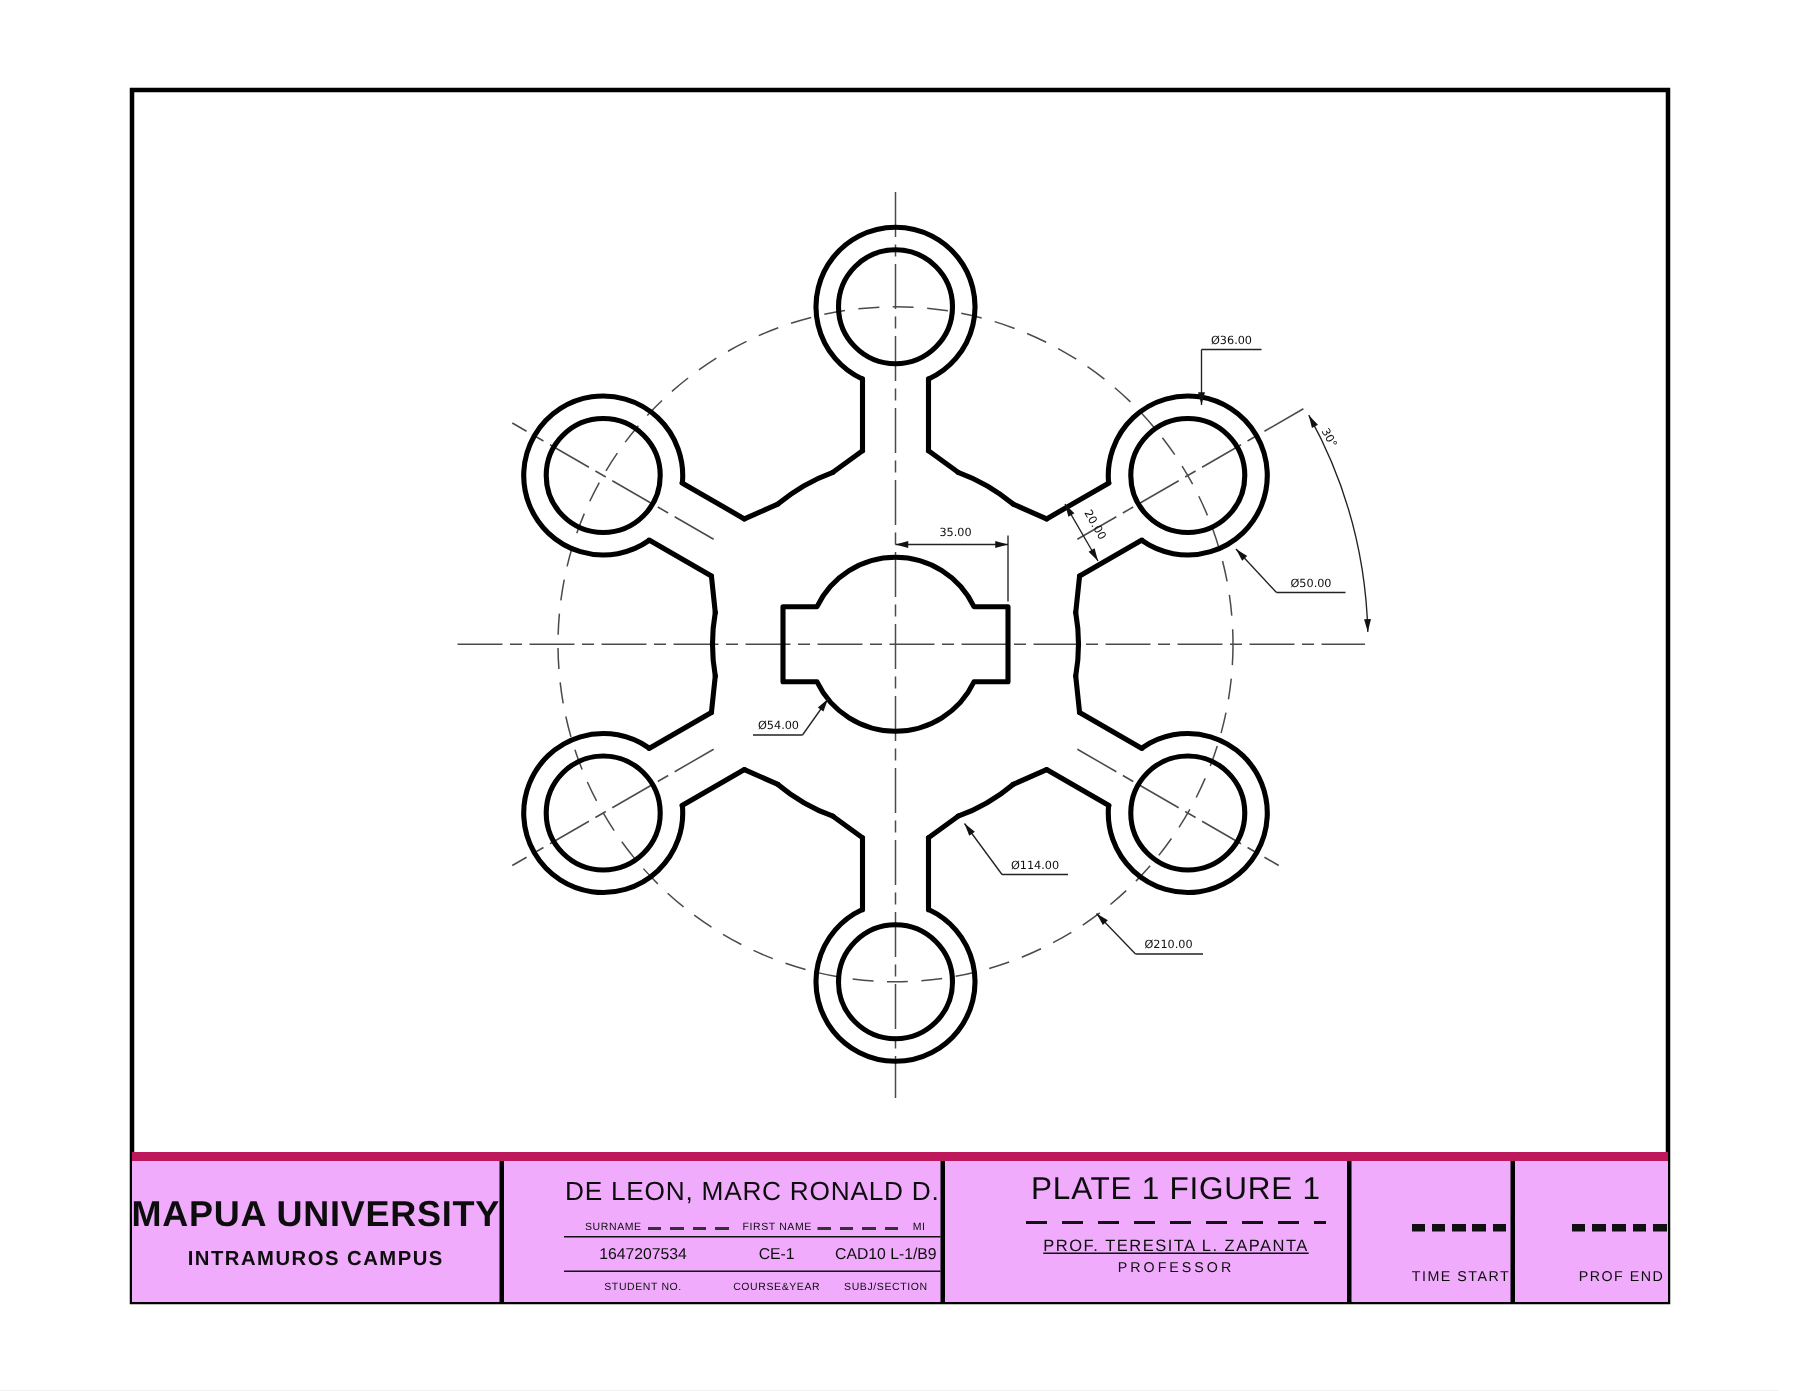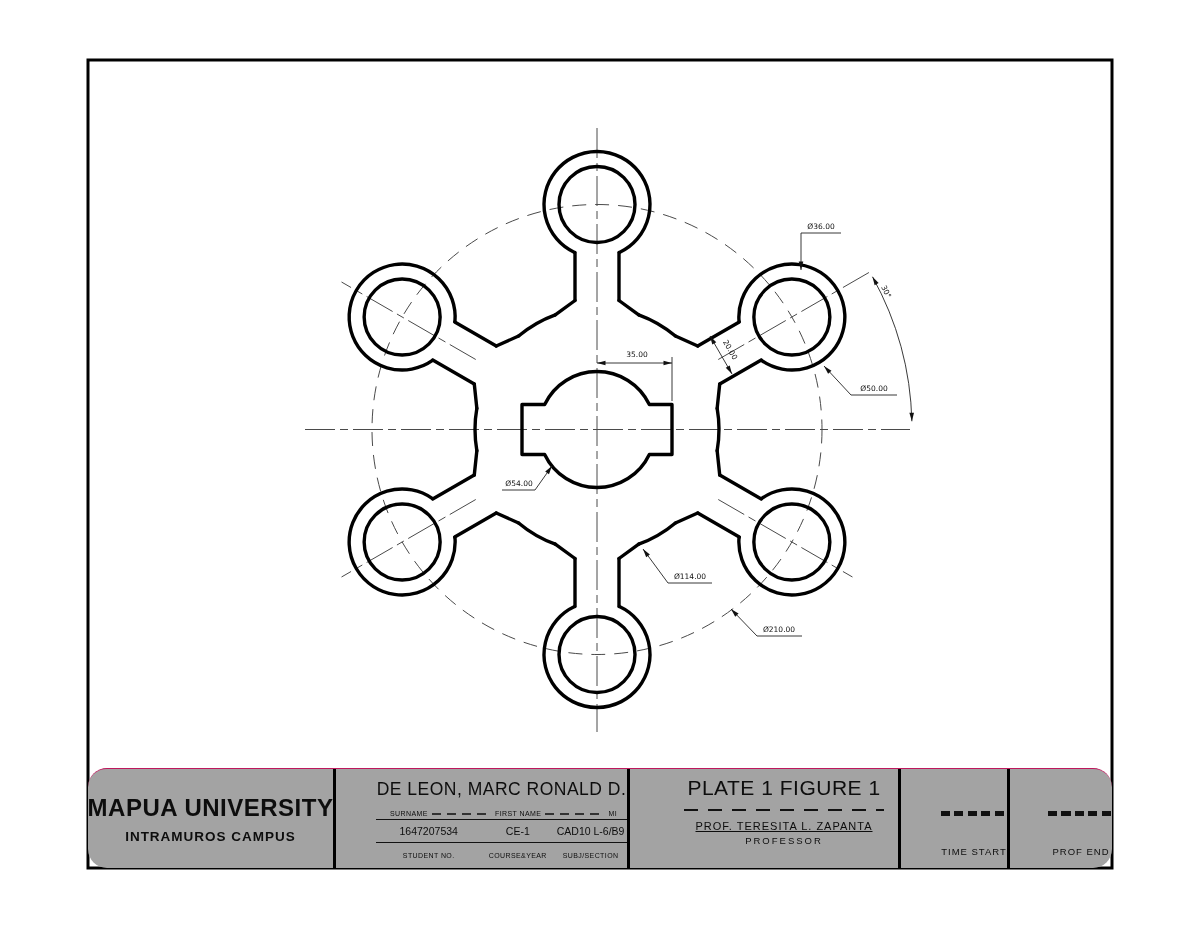--- a/index.html
+++ b/index.html
@@ -7,21 +7,21 @@
         font-family:"Liberation Sans","DejaVu Sans",sans-serif;color:#0d0d0d;}
   svg.draw{position:absolute;left:0;top:0;}
   .thick{stroke:#000;stroke-width:3.4;fill:none;stroke-linejoin:round;stroke-linecap:round;}
   .thin{stroke:#222;stroke-width:0.9;fill:none;}
   .cl{stroke:#4a4a4a;stroke-width:1;fill:none;stroke-dasharray:30 5 8 5;}
   .bolt{stroke:#4a4a4a;stroke-width:1;fill:none;stroke-dasharray:14 9;}
   .arrowf{fill:#111;stroke:none;}
   .ann{font:7.5px "DejaVu Sans",sans-serif;fill:#111;text-anchor:middle;}
   
   .tblock{position:absolute;left:88px;top:768px;width:1024px;height:100px;box-sizing:border-box;
-          border-top:1px solid #be185d;display:flex;background:#a3a3a3;border-radius:19px;}
+          border-top:6px solid #be185d;display:flex;background:#f0abfc;}
   .tcell{box-sizing:border-box;height:100%;display:flex;flex-direction:column;}
   .tcell+.tcell{border-left:3px solid #000;padding-left:40px;}
   .c-univ{width:245px;align-items:center;justify-content:center;gap:7px;}
   .c-name{width:294px;}
   .c-plate{width:271px;}
   .c-ts{width:109px;align-items:center;}
   .c-te{width:105px;align-items:center;}
   .univ{font-size:24px;font-weight:bold;letter-spacing:0.5px;white-space:nowrap;}
   .campus{font-size:13.5px;letter-spacing:1px;font-weight:bold;}
   .nrow1{height:31px;display:flex;align-items:flex-end;justify-content:center;
@@ -149,21 +149,21 @@
       <div class="nrow2">
         <span class="lbl">SURNAME</span>
         <span class="dashfill"></span>
         <span class="lbl">FIRST NAME</span>
         <span class="dashfill"></span>
         <span class="lbl">MI</span>
       </div>
       <div class="nrow3">
         <span class="col40">1647207534</span>
         <span class="col30">CE-1</span>
-        <span class="col30">CAD10 L-6/B9</span>
+        <span class="col30">CAD10 L-1/B9</span>
       </div>
       <div class="nrow4">
         <span class="col40">STUDENT NO.</span>
         <span class="col30">COURSE&amp;YEAR</span>
         <span class="col30">SUBJ/SECTION</span>
       </div>
     </div>
 
     <div class="tcell c-plate">
       <div class="prow1">PLATE 1 FIGURE 1</div>

